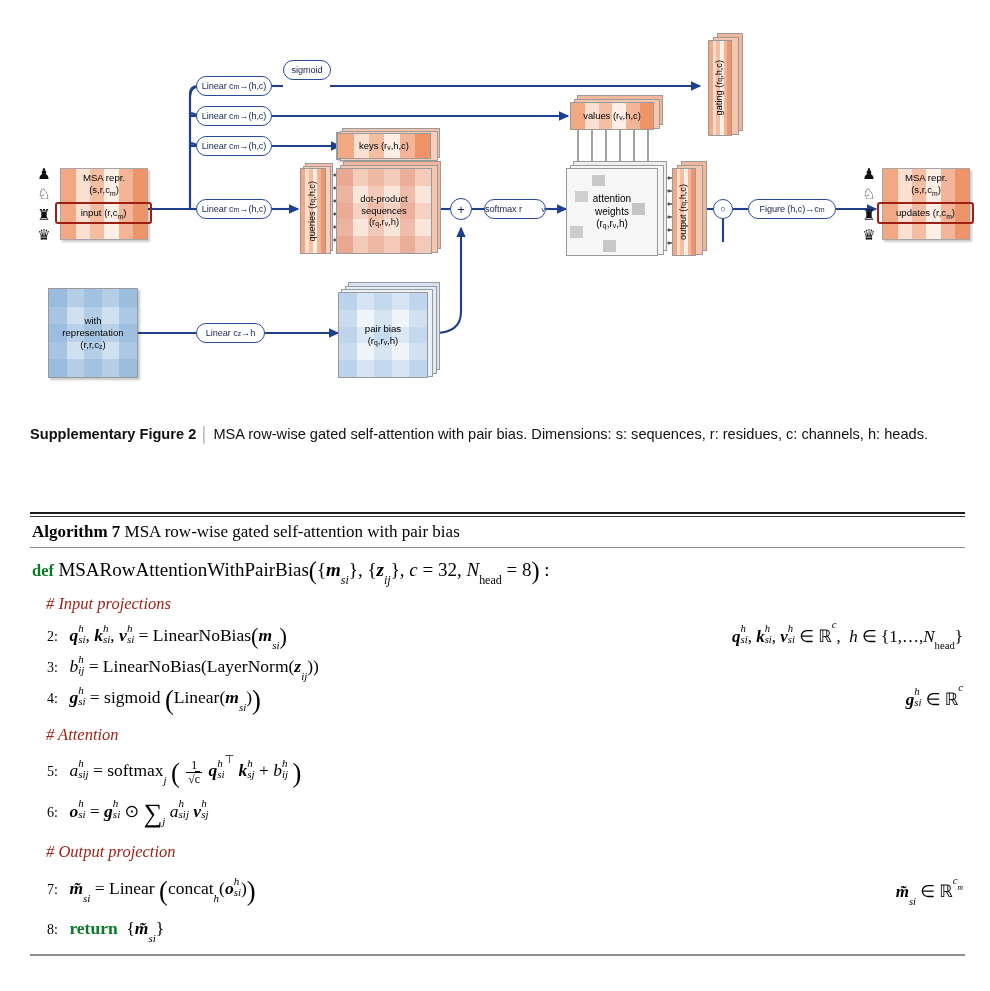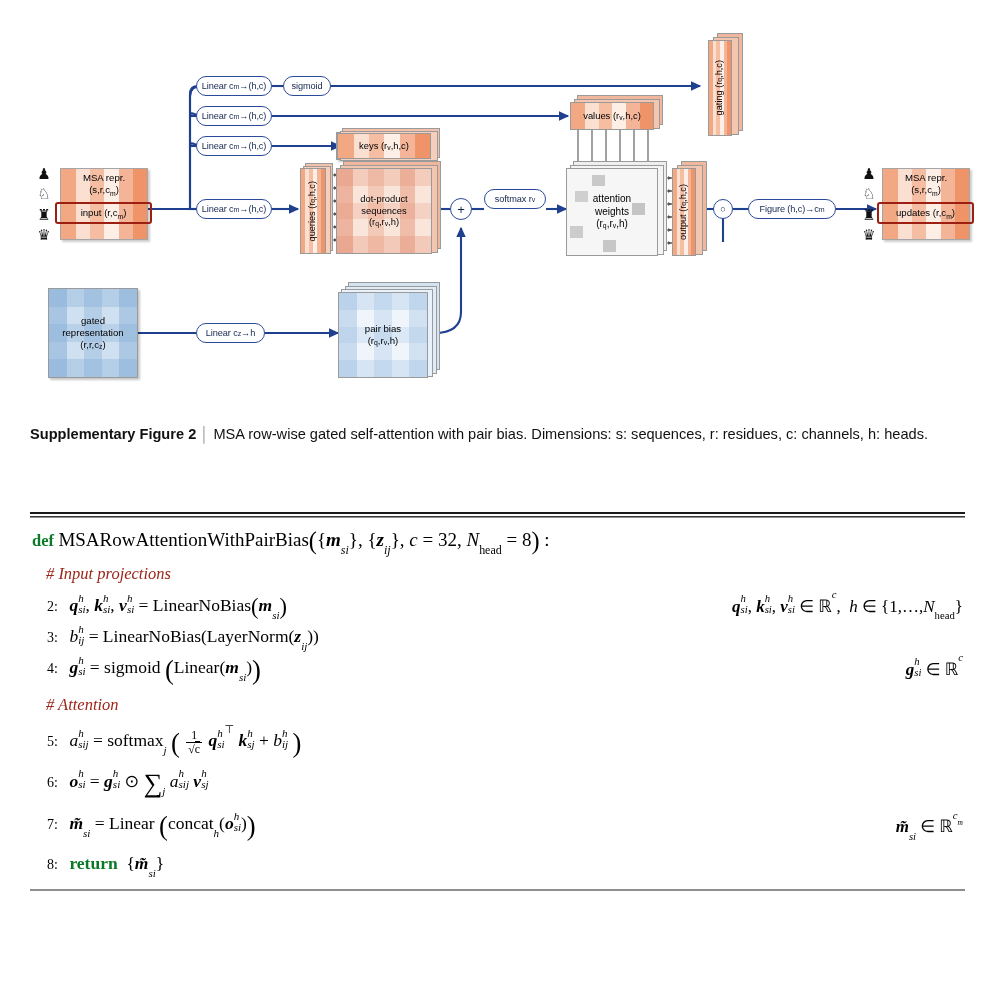--- a/index.html
+++ b/index.html
@@ -324,39 +324,39 @@
           <span>input (r,c</span><sub style="font-size:6.8px;">m</sub><span>)</span>
         </span>
       </div>
     </div>
 
     <div class="pill node" style="left:196px; top:76px; width:76px; height:20px;">
       <span>Linear c</span>
         <sub>m</sub>
         <span>→(h,c)</span>
     </div>
-    <div class="pill node" style="left:283px; top:76px; width:48px; height:20px;">
+    <div class="pill node" style="left:283px; top:60px; width:48px; height:20px;">
       <span>sigmoid</span>
     </div>
     <div class="pill node" style="left:196px; top:106px; width:76px; height:20px;">
       <span>Linear c</span>
         <sub>m</sub>
         <span>→(h,c)</span>
     </div>
     <div class="pill node" style="left:196px; top:136px; width:76px; height:20px;">
       <span>Linear c</span>
         <sub>m</sub>
         <span>→(h,c)</span>
     </div>
     <div class="pill node" style="left:196px; top:199px; width:76px; height:20px;">
       <span>Linear c</span>
         <sub>m</sub>
         <span>→(h,c)</span>
     </div>
-    <div class="pill node" style="left:484px; top:189px; width:62px; height:20px;">
+    <div class="pill node" style="left:484px; top:199px; width:62px; height:20px;justify-content:space-between;">
       <span>softmax r</span>
         <sub>v</sub>
     </div>
     <div class="pill node" style="left:196px; top:323px; width:69px; height:20px;">
       <span>Linear c</span>
         <sub>z</sub>
         <span>→h</span>
     </div>
     <div class="pill node" style="left:748px; top:199px; width:88px; height:20px;">
       <span>Figure (h,c)→c</span>
@@ -444,21 +444,21 @@
       <span class="boxlabel vert" style="font-size:9.2px;">
         <span>output (r</span><sub>q</sub><span>,h,c)</span>
       </span>
     </div>
 
     <div class="matbox blue-grid" style="left:48px; top:288px; width:90px; height:90px; font-size:9.6px;
                 background-image:
                   linear-gradient(90deg, rgba(120,165,210,0.45) 0 20%, rgba(255,255,255,0) 20% 40%, rgba(120,165,210,0.3) 40% 60%, rgba(255,255,255,0) 60% 80%, rgba(120,165,210,0.4) 80% 100%),
                   linear-gradient(0deg, rgba(120,165,210,0.3) 0 20%, rgba(255,255,255,0) 20% 40%, rgba(120,165,210,0.25) 40% 60%, rgba(255,255,255,0) 60% 80%, rgba(120,165,210,0.3) 80% 100%);">
       <span class="boxlabel">
-        <span>gated</span><br>
+        <span>with</span><br>
         <span>representation</span><br>
         <span>(r,r,c</span><sub>z</sub><span>)</span>
       </span>
     </div>
 
     <div class="matbox" style="left:338px; top:292px; width:90px; height:86px; border:none; box-shadow:none; font-size:9.6px;">
       <div style="position:absolute; left:10px; top:-10px; width:90px; height:86px; border:1px solid #9a9a9a; background:#d3e3f2;"></div>
       <div style="position:absolute; left:6.5px; top:-6.5px; width:90px; height:86px; border:1px solid #9a9a9a; background:#dfebf7;"></div>
       <div style="position:absolute; left:3px; top:-3px; width:90px; height:86px; border:1px solid #9a9a9a; background:#e9f2fa;"></div>
       <div style="position:absolute; inset:0; border:1px solid #9a9a9a; background:#eff5fb;
@@ -498,20 +498,24 @@
   <div class="caption">
     <b>Supplementary Figure 2</b><span class="cap-bar">│</span><span>MSA row-wise gated self-attention with pair bias. Dimensions: s: sequences, r: residues, c: channels, h: heads.</span>
   </div>
 
   <div class="algo">
 
     <div class="rule-top"></div>
     <div style="height:2px;"></div>
     <div class="rule-mid" style="border-top:1px solid #3a3a3a;"></div>
 
+    <div class="algo-title">
+      <b>Algorithm 7</b>
+      <span>MSA row-wise gated self-attention with pair bias</span>
+    </div>
 
     <div class="rule-mid"></div>
 
     <div class="algo-body">
 
       <div class="ln" style="padding-bottom:8px;">
         <span class="kw-def">def</span>
         <span class="up" style="font-size:19px;">
           MSARowAttentionWithPairBias<span class="midparen">(</span>{<span class="bf m">m</span><sub class="s">si</sub>}, {<span class="bf m">z</span><sub class="s">ij</sub>}, <span class="m">c</span> = 32, <span class="m">N</span><sub class="s" style="font-style:normal;">head</sub> = 8<span class="midparen">)</span> :
         </span>
@@ -579,20 +583,23 @@
         <span class="num">6:</span>
         <span class="up">
           <span class="bf m">o</span><span class="subsup"><span class="tp">h</span><span class="bt">si</span></span>
           = <span class="bf m">g</span><span class="subsup"><span class="tp">h</span><span class="bt">si</span></span>
           ⊙ <span class="bigsum">∑</span><sub class="s">j</sub>
           <span class="m">a</span><span class="subsup"><span class="tp">h</span><span class="bt">sij</span></span>
           <span class="bf m">v</span><span class="subsup"><span class="tp">h</span><span class="bt">sj</span></span>
         </span>
       </div>
 
+      <div class="ln" style="padding-top:9px;">
+        <span class="cmt"># Output projection</span>
+      </div>
 
       <div class="ln" style="padding:9px 0;">
         <span class="num">7:</span>
         <span class="up">
           <span class="bf m">m̃</span><sub class="s">si</sub>
           = Linear <span class="bigparen">(</span>concat<sub class="s">h</sub>(<span class="bf m">o</span><span class="subsup"><span class="tp">h</span><span class="bt">si</span></span>)<span class="bigparen">)</span>
         </span>
         <span class="rhs">
           <span class="bf m">m̃</span><sub class="s">si</sub> ∈ ℝ<sup class="s"><span class="m">c</span><sub class="s" style="font-size:70%;">m</sub></sup>
         </span>

